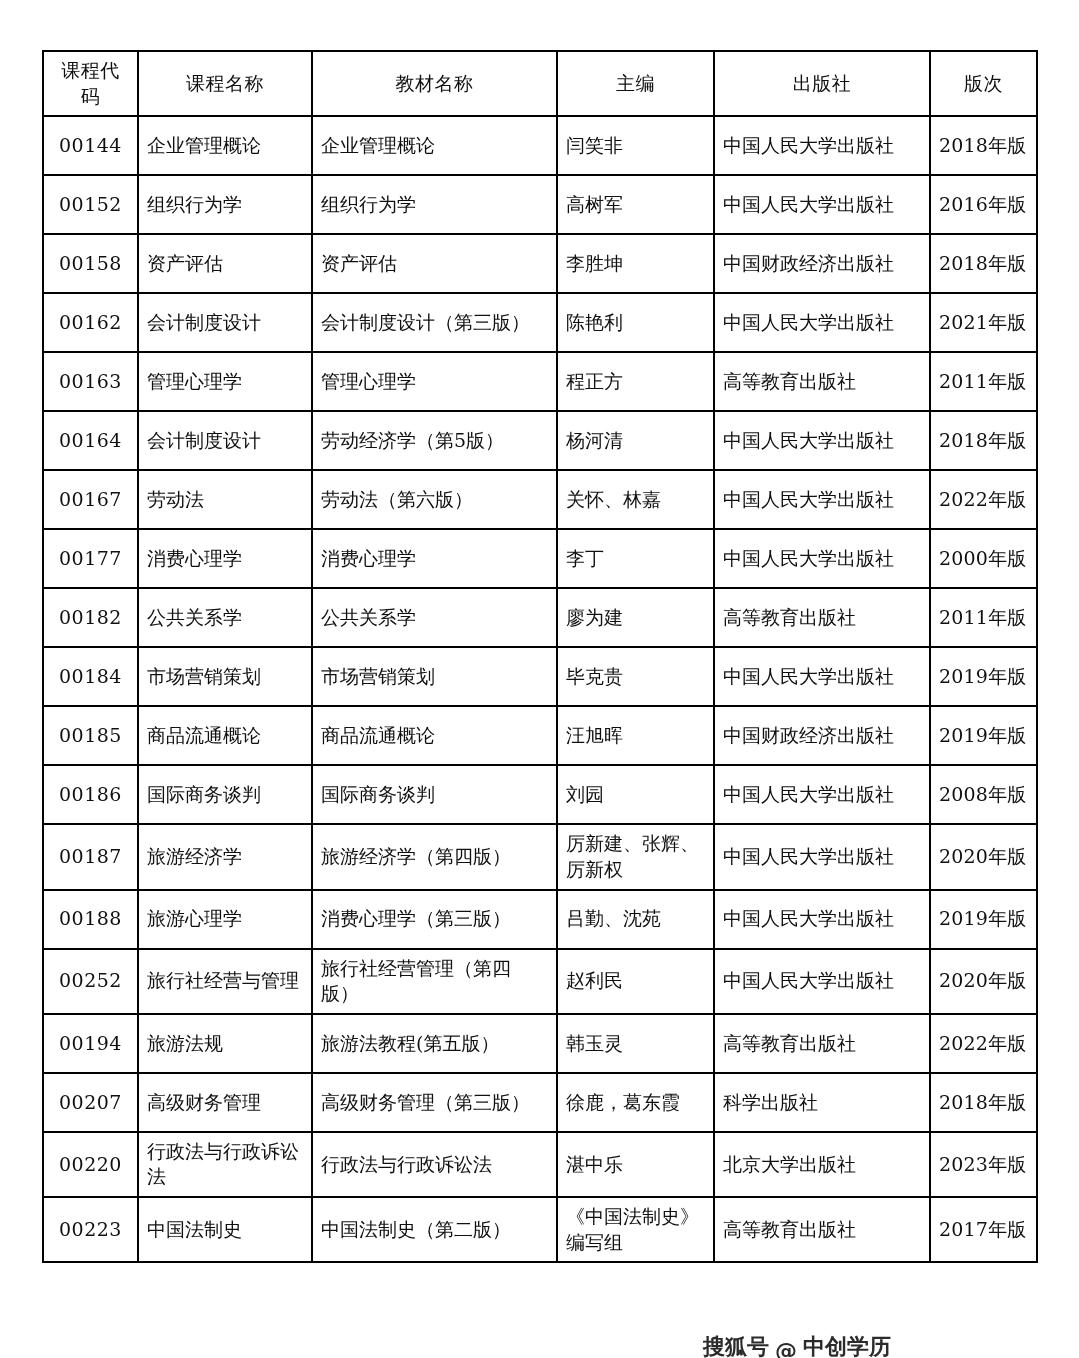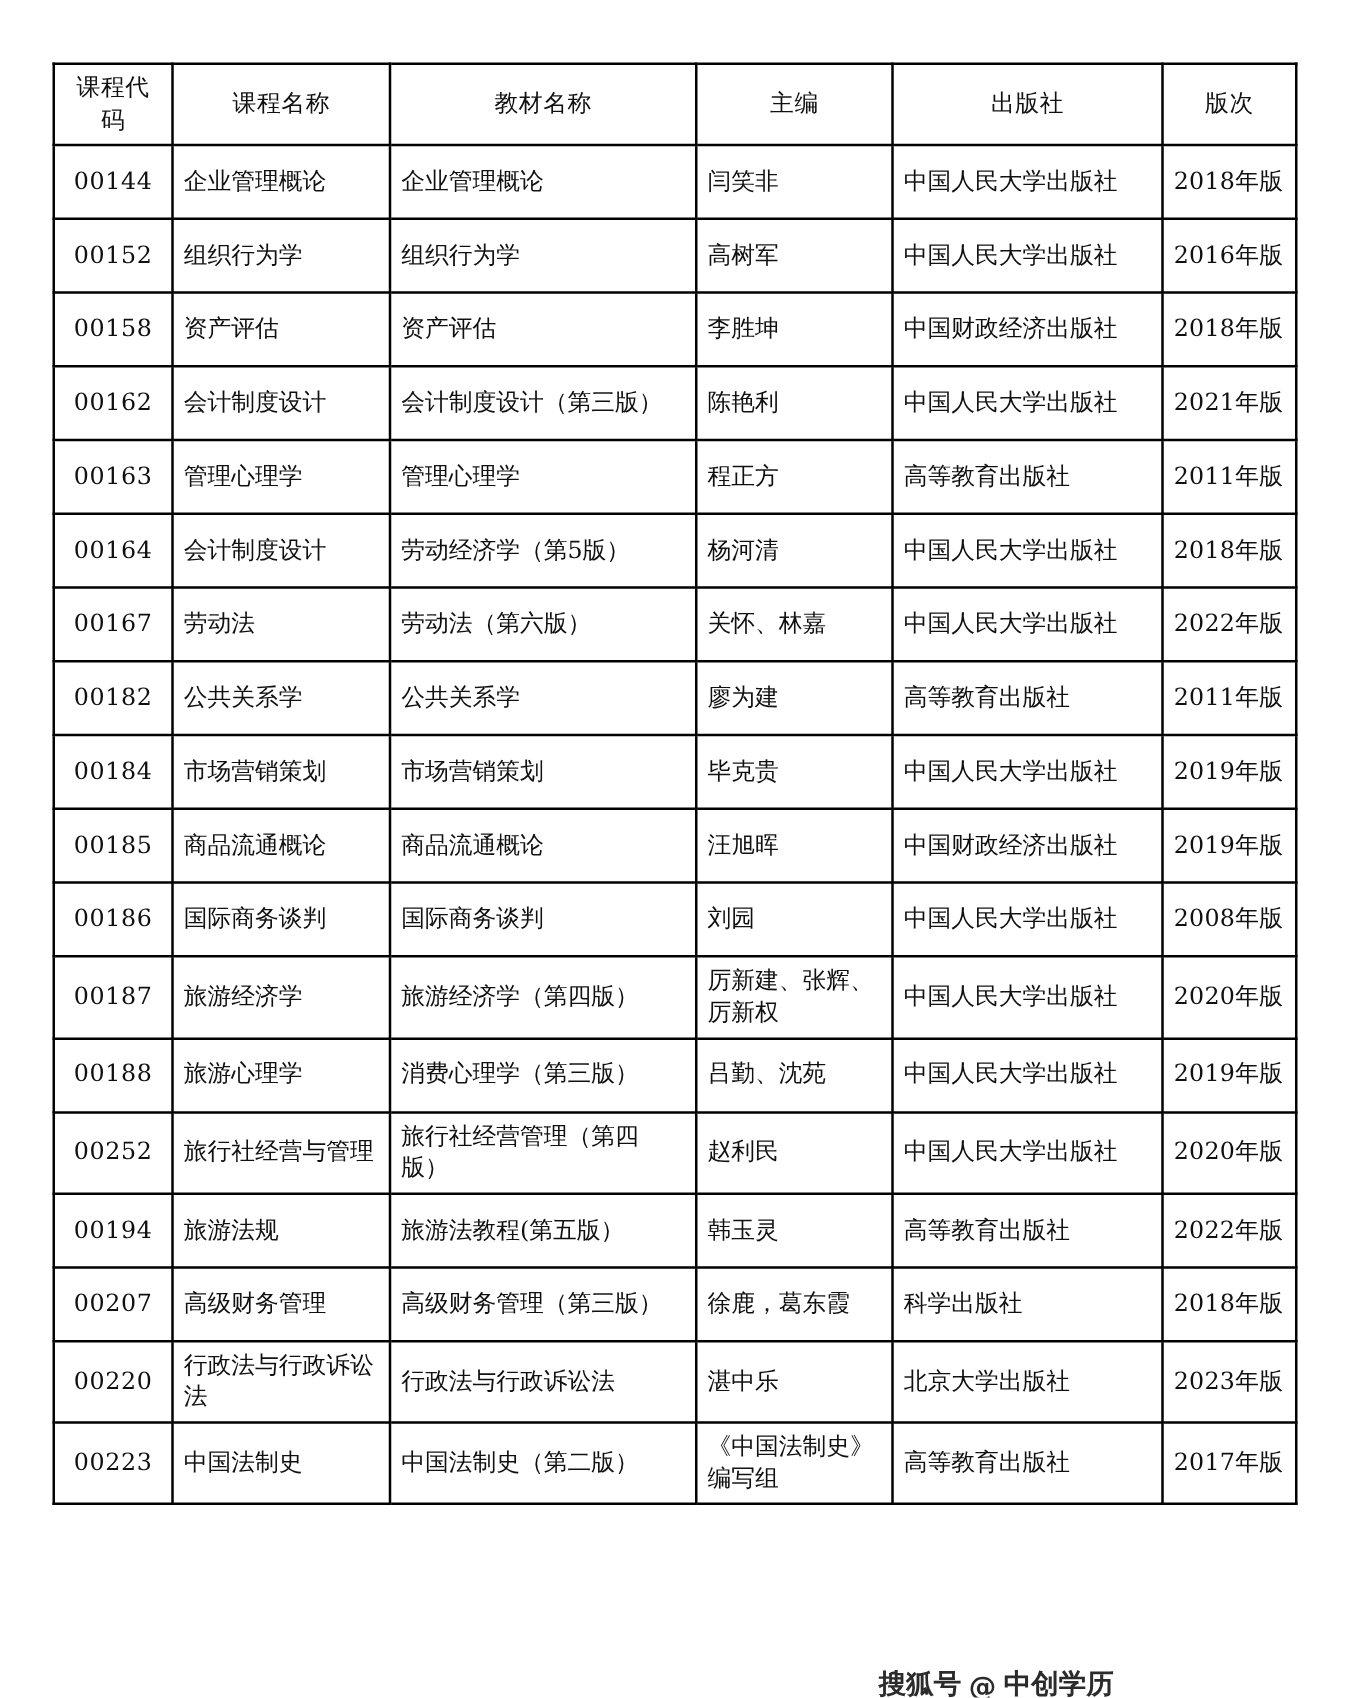--- a/index.html
+++ b/index.html
@@ -177,20 +177,28 @@
         </tr>
         <tr>
           <td class="code">00167</td>
           <td class="name">劳动法</td>
           <td class="book">劳动法（第六版）</td>
           <td class="editor">关怀、林嘉</td>
           <td class="press">中国人民大学出版社</td>
           <td class="edition">2022年版</td>
         </tr>
         <tr>
+          <td class="code">00177</td>
+          <td class="name">消费心理学</td>
+          <td class="book">消费心理学</td>
+          <td class="editor">李丁</td>
+          <td class="press">中国人民大学出版社</td>
+          <td class="edition">2000年版</td>
+        </tr>
+        <tr>
           <td class="code">00182</td>
           <td class="name">公共关系学</td>
           <td class="book">公共关系学</td>
           <td class="editor">廖为建</td>
           <td class="press">高等教育出版社</td>
           <td class="edition">2011年版</td>
         </tr>
         <tr>
           <td class="code">00184</td>
           <td class="name">市场营销策划</td>

